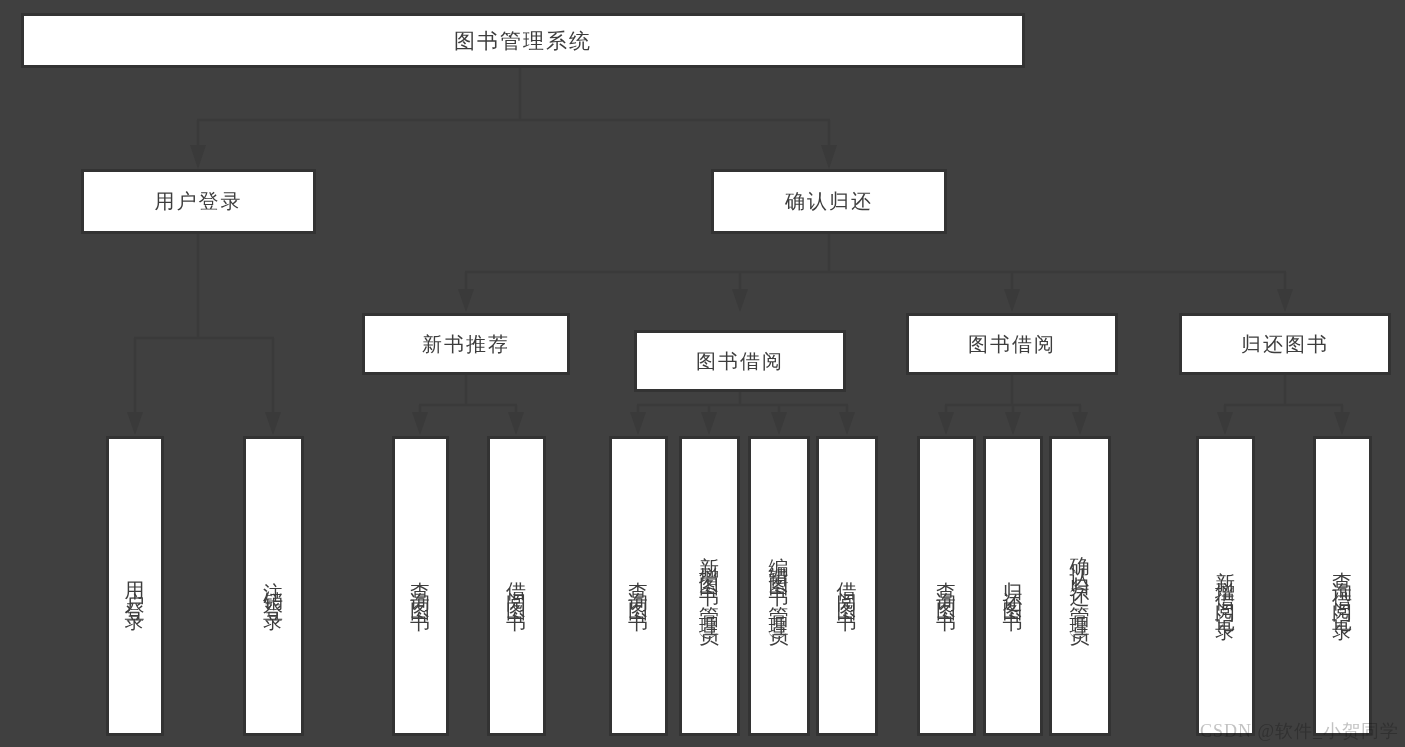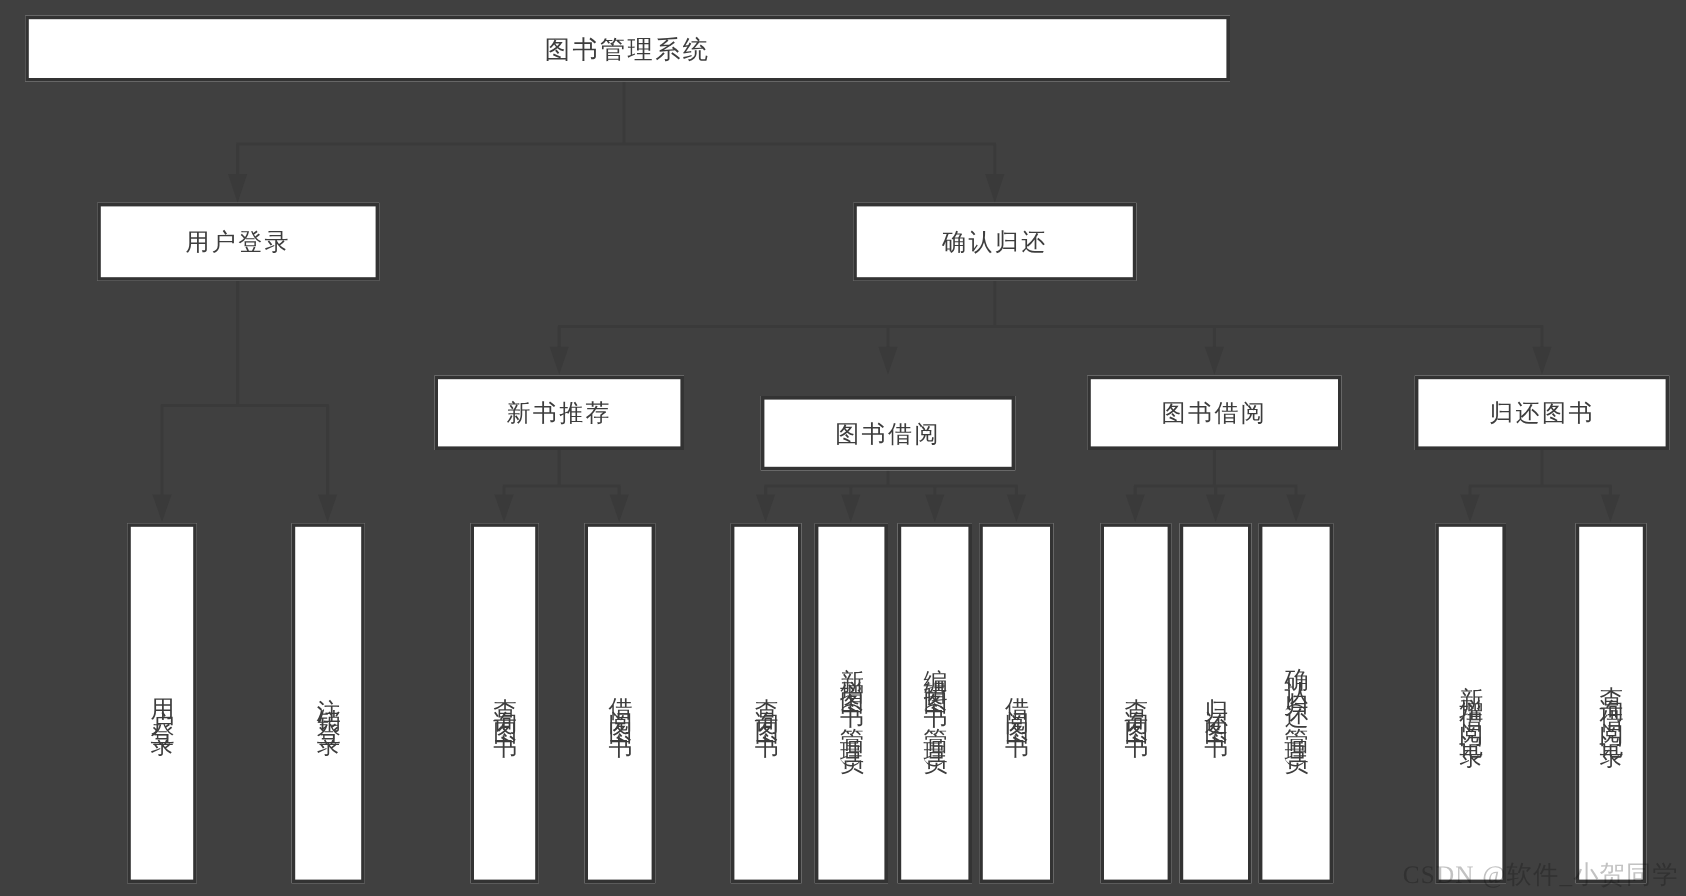--- a/index.html
+++ b/index.html
@@ -18,21 +18,21 @@
   .root .h-label { font-size:21px; }
   .v-label {
     writing-mode:vertical-rl; text-orientation:mixed;
     font-size:20px; line-height:1; letter-spacing:10px;
     white-space:nowrap;
   }
   svg.connectors { position:absolute; left:0; top:0; z-index:0; }
   .box { z-index:1; }
   .watermark {
     position:absolute; right:6px; bottom:4px; z-index:2;
-    font-size:21px; letter-spacing:1px; color:#c2c2c2;
+    font-size:18px; letter-spacing:1px; color:#c2c2c2;
     mix-blend-mode:multiply; white-space:nowrap;
   }
 </style>
 </head>
 <body>
 
 <div class="canvas">
 
   <svg class="connectors" width="1405" height="747" viewBox="0 0 1405 747">
 

